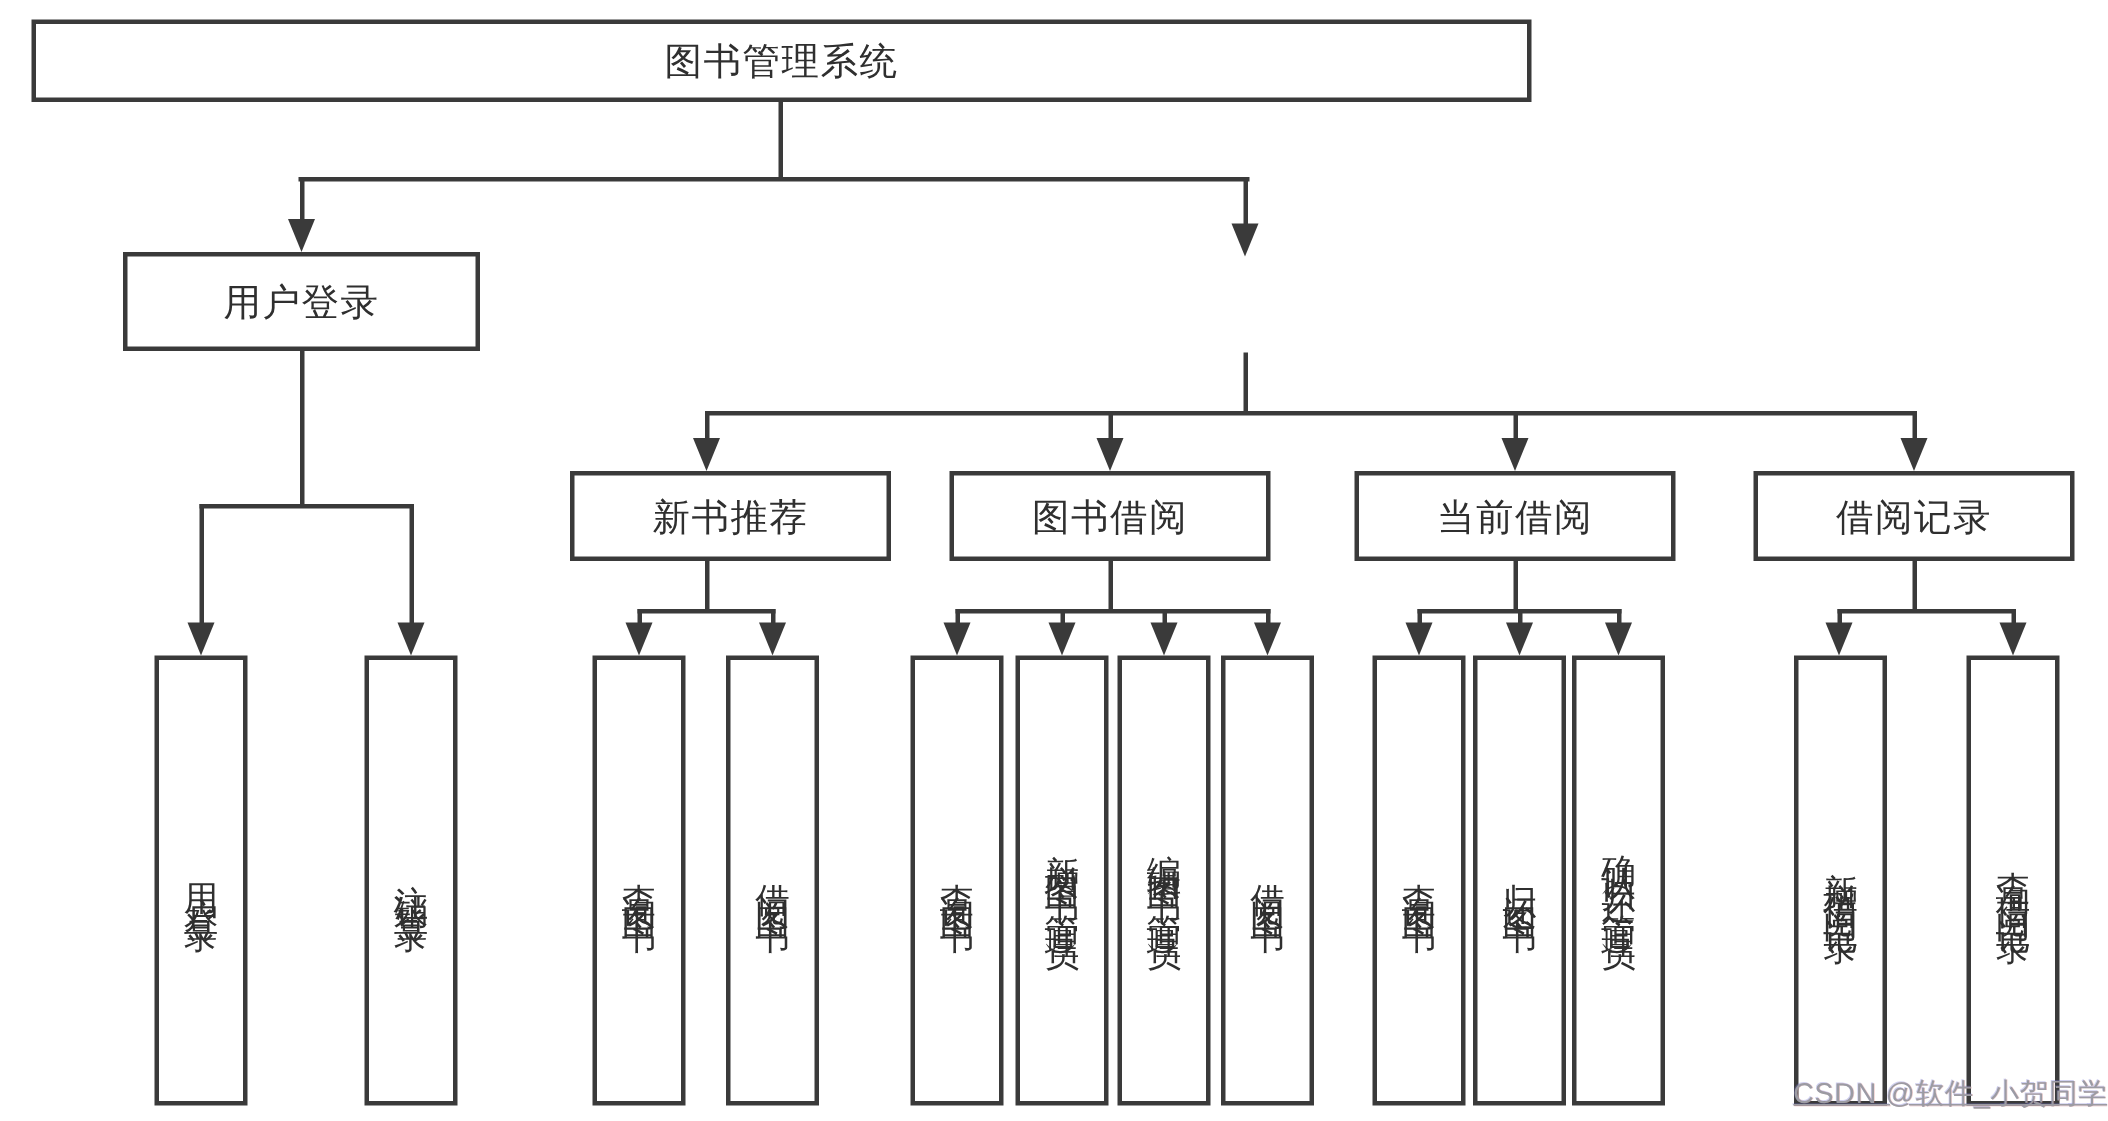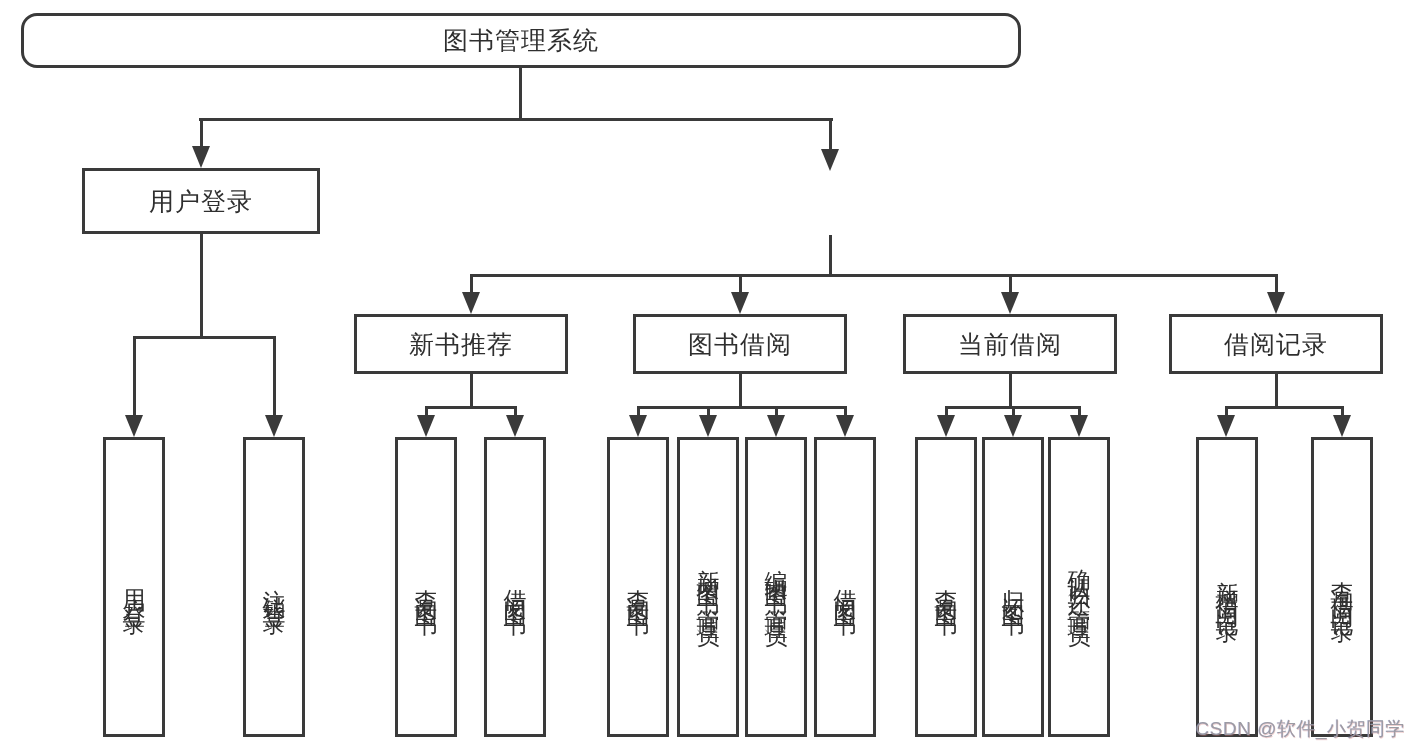--- a/index.html
+++ b/index.html
@@ -36,36 +36,37 @@
     border-left:9px solid transparent;
     border-right:9px solid transparent;
     border-top:22px solid #3a3a3a;
   }
   .watermark{
     position:absolute;left:1180px;top:716px;width:225px;
     font-size:19px;color:#9b9ba3;text-align:right;
     z-index:10;letter-spacing:0.5px;
     text-shadow:0.5px 0.5px 0 rgba(210,120,120,0.35), -0.5px -0.5px 0 rgba(120,120,210,0.35);
     white-space:nowrap;
+    text-decoration:underline;
   }
 </style>
 </head>
 <body>
 
 <div class="canvas">
 
-  <div class="box" style="left:21px;top:13px;width:1000px;height:55px;border-radius:16px;">
+  <div class="box" style="left:21px;top:13px;width:1000px;height:55px;">
     <span>图书管理系统</span>
   </div>
 
   <div class="box" style="left:82px;top:168px;width:238px;height:66px;">
     <span>用户登录</span>
   </div>
 
-  <div class="box" style="left:354px;top:314px;width:214px;height:60px;">
+  <div class="box" style="left:380px;top:314px;width:214px;height:60px;">
     <span>新书推荐</span>
   </div>
   <div class="box" style="left:903px;top:314px;width:214px;height:60px;">
     <span>当前借阅</span>
   </div>
   <div class="box" style="left:633px;top:314px;width:214px;height:60px;">
     <span>图书借阅</span>
   </div>
   <div class="box" style="left:1169px;top:314px;width:214px;height:60px;">
     <span>借阅记录</span>

